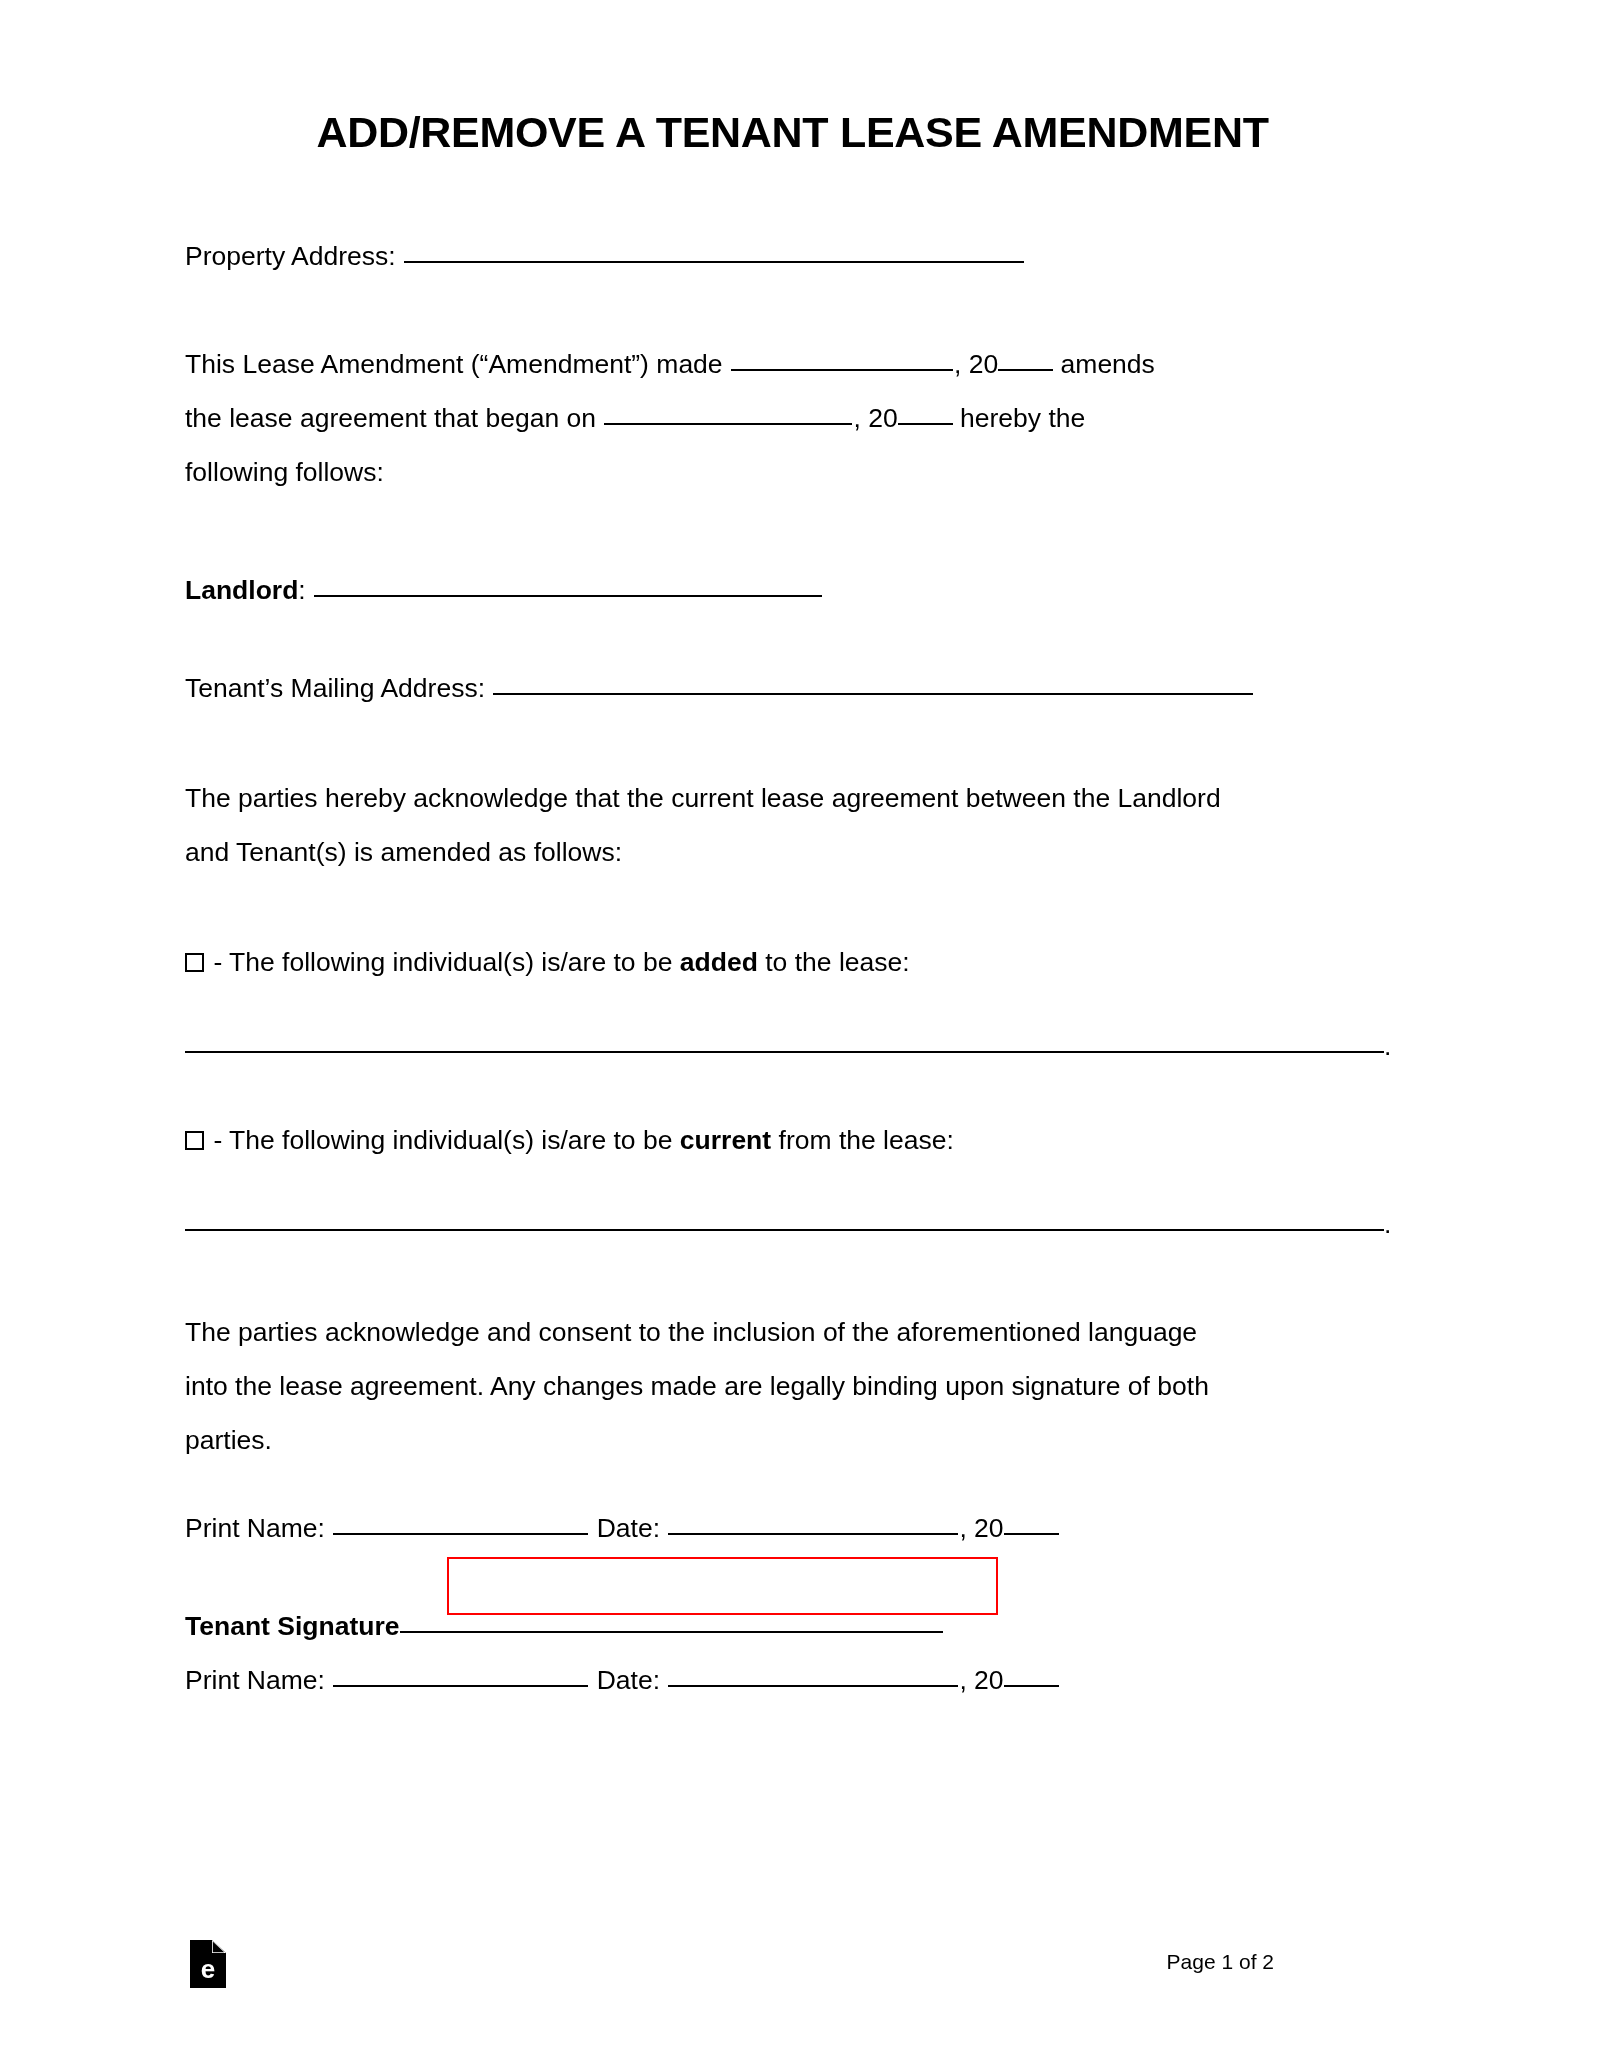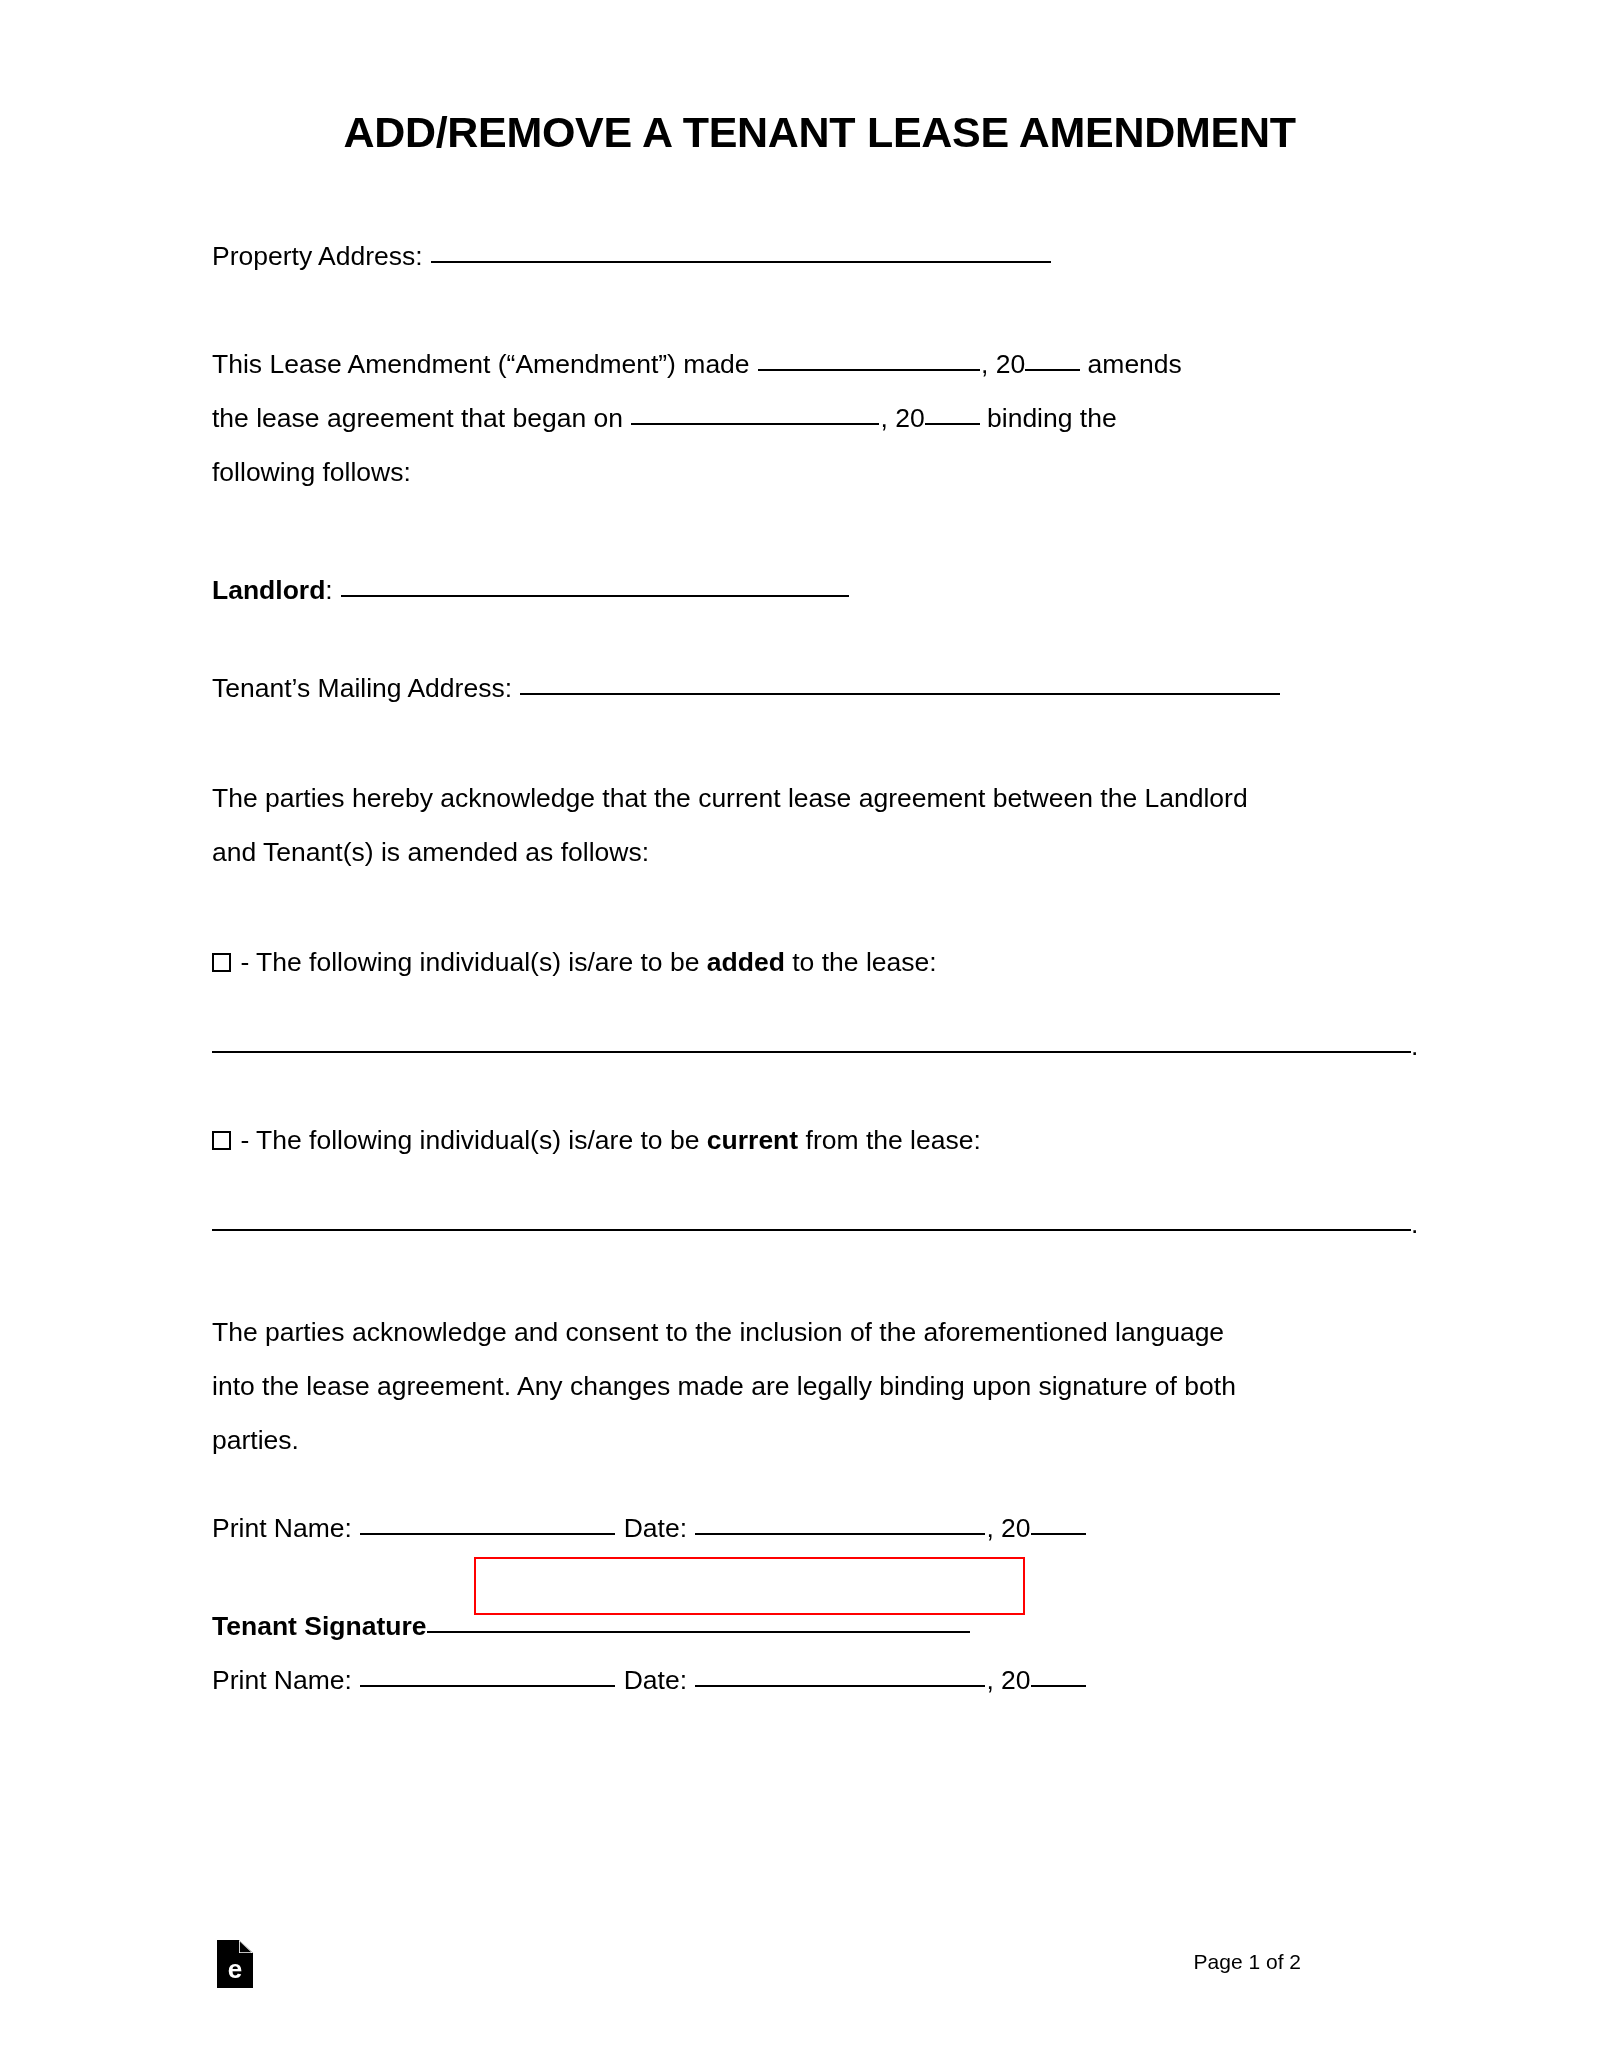--- a/index.html
+++ b/index.html
@@ -11,21 +11,20 @@
     font-family: "Liberation Sans", sans-serif;
     color: #000000;
   }
   .page {
     position: relative;
     width: 1478px;
     height: 2070px;
     background: #ffffff;
     overflow: hidden;
     box-sizing: border-box;
-    margin-left: 27px;
   }
   .content {
     position: absolute;
     left: 185px;
     top: 0;
     width: 1215px;
   }
 
   
   .doc-title {
@@ -188,21 +187,21 @@
 
     <div class="para">
       <div>
         <span>This Lease Amendment (“Amendment”) made</span>
         <span class="blank w-date1"></span><span>, 20</span><span class="blank-yr"></span>
         <span>amends</span>
       </div>
       <div>
         <span>the lease agreement that began on</span>
         <span class="blank w-date2"></span><span>, 20</span><span class="blank-yr"></span>
-        <span>binding the</span>
+        <span>hereby the</span>
       </div>
       <div>
         <span>following follows:</span>
       </div>
     </div>
 
     <div class="sp-64"></div>
 
     <div class="body-line">
       <span class="bold">Landlord</span><span>:</span>

